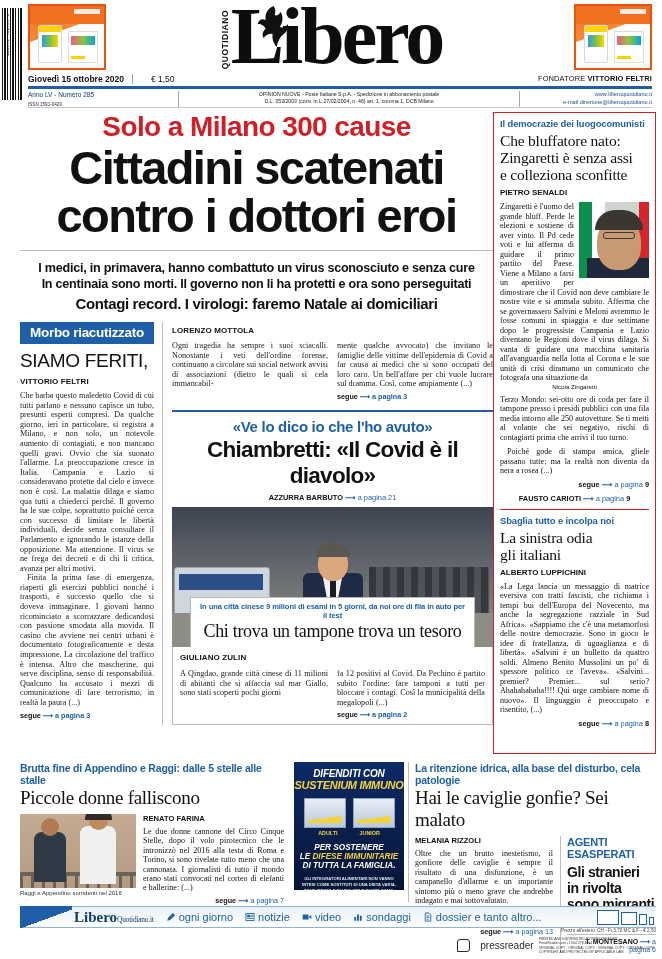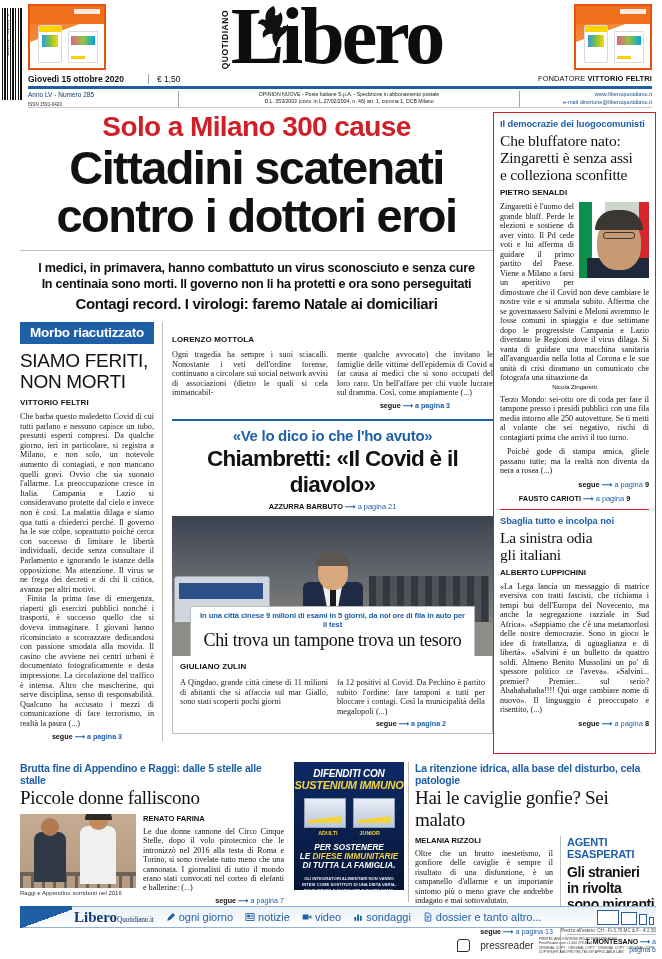--- a/index.html
+++ b/index.html
@@ -87,21 +87,21 @@
     position:absolute; left:22px; top:6px; width:42px; height:48px;
     pointer-events:none;
   }
 
   .mast-line1 {
     position: absolute; left: 28px; right: 10px; top: 72px;
     display: flex; align-items: center; height: 13px;
     font-family: "Liberation Sans", sans-serif; font-size: 8.5px;
   }
   .mast-date { font-weight: 700; color:#111; }
-  .mast-price { font-weight: 400; color:#111; margin-left: 24px; padding-left: 8px; border-left: 1px solid #9aa7b5; }
+  .mast-price { font-weight: 400; color:#111; margin-left: 8px; padding-left: 18px; border-left: 1px solid #9aa7b5; }
   .mast-founder { margin-left: auto; font-size: 7.5px; color:#111; letter-spacing:.1px;}
   .mast-founder b { font-weight: 700; }
 
   .blue-rule { position:absolute; left:28px; right:10px; top:86px; height:3px; background:#1f5fa8; }
 
   .mast-line2 {
     position: absolute; left: 28px; right: 10px; top: 91px; height: 16px;
     display:flex; font-family:"Liberation Sans", sans-serif; color:#1a4f8a;
   }
   .ml2-a { width: 150px; font-size: 6.5px; line-height:8px; color:#123c6e; }
@@ -159,21 +159,21 @@
     font-family:"Liberation Sans", sans-serif; font-weight:700; font-size:8px;
     margin-top:6px; color:#111; letter-spacing:.1px;
   }
   .body-txt {
     font-family:"Liberation Serif", serif; font-size:8.2px; line-height:9.6px;
     text-align:justify; margin-top:5px; color:#1a1a1a; hyphens:auto;
   }
   .body-txt p + p { text-indent:7px; margin-top:0; }
   .segue {
     font-family:"Liberation Sans", sans-serif; font-size:7.2px; font-weight:700;
-    text-align:center; margin-top:3px; color:#111;
+    text-align:left; margin-top:3px; color:#111;
   }
   .segue .arrow { color:#1f5fa8; }
   .segue .pg { color:#1f5fa8; font-weight:700; }
 
   .two-up { display:flex; gap:9px; margin-top:2px; }
   .two-up > div { flex:1; }
 
   .rule-blue-top { height:2px; background:#1f5fa8; margin:9px 0 0; }
   .rule-grey { height:1px; background:#bdbdbd; margin:6px 0; }
 
@@ -421,34 +421,33 @@
         <div>In centinaia sono morti. Il governo non li ha protetti e ora sono perseguitati</div>
       </div>
       <div class="subdeck2">Contagi record. I virologi: faremo Natale ai domiciliari</div>
 
       <div class="cols">
 
         <div class="col-a">
           <div class="tag-blue">Morbo riacutizzato</div>
           <div class="ed-title">
             <div>SIAMO FERITI,</div>
-            <div>NON MORTI</div>
           </div>
           <div class="byline">VITTORIO FELTRI</div>
           <div class="body-txt">
             <p>Che barba questo maledetto Covid di cui tutti parlano e nessuno capisce un tubo, presunti esperti compresi. Da qualche giorno, ieri in particolare, si registra a Milano, e non solo, un notevole aumento di contagiati, e non mancano quelli gravi. Ovvio che sia suonato l'allarme. La preoccupazione cresce in Italia. Campania e Lazio si consideravano protette dal cielo e invece non è così. La malattia dilaga e siamo qua tutti a chiederci perché. Il governo ha le sue colpe, soprattutto poiché cerca con successo di limitare le libertà individuali, decide senza consultare il Parlamento e ignorando le istanze della opposizione. Ma attenzione. Il virus se ne frega dei decreti e di chi li critica, avanza per altri motivi.</p>
             <p>Finita la prima fase di emergenza, riaperti gli esercizi pubblici nonché i trasporti, è successo quello che si doveva immaginare. I giovani hanno ricominciato a scorrazzare dedicandosi con passione smodata alla movida. Il casino che avviene nei centri urbani è documentato fotograficamente e desta impressione. La circolazione del traffico è intensa. Altro che mascherine, qui serve disciplina, senso di responsabilità. Qualcuno ha accusato i mezzi di comunicazione di fare terrorismo, in realtà la paura (...)</p>
           </div>
           <div class="segue">
             <span>segue</span> <span class="arrow">⟶</span> <span class="pg">a pagina 3</span>
           </div>
         </div>
 
         <div class="col-b">
-          <div class="byline" style="margin-top:13px">LORENZO MOTTOLA</div>
+          <div class="byline" style="margin-top:4px">LORENZO MOTTOLA</div>
           <div class="two-up">
             <div class="body-txt" style="margin-top:4px">Ogni tragedia ha sempre i suoi sciacalli. Nonostante i veti dell'ordine forense, continuano a circolare sui social network avvisi di associazioni (dietro le quali si cela immancabil-</div>
             <div>
               <div class="body-txt" style="margin-top:4px">mente qualche avvocato) che invitano le famiglie delle vittime dell'epidemia di Covid a far causa ai medici che si sono occupati del loro caro. Un bell'affare per chi vuole lucrare sul dramma. Così, come ampiamente (...)</div>
               <div class="segue">
                 <span>segue</span> <span class="arrow">⟶</span> <span class="pg">a pagina 3</span>
               </div>
             </div>
           </div>
 

